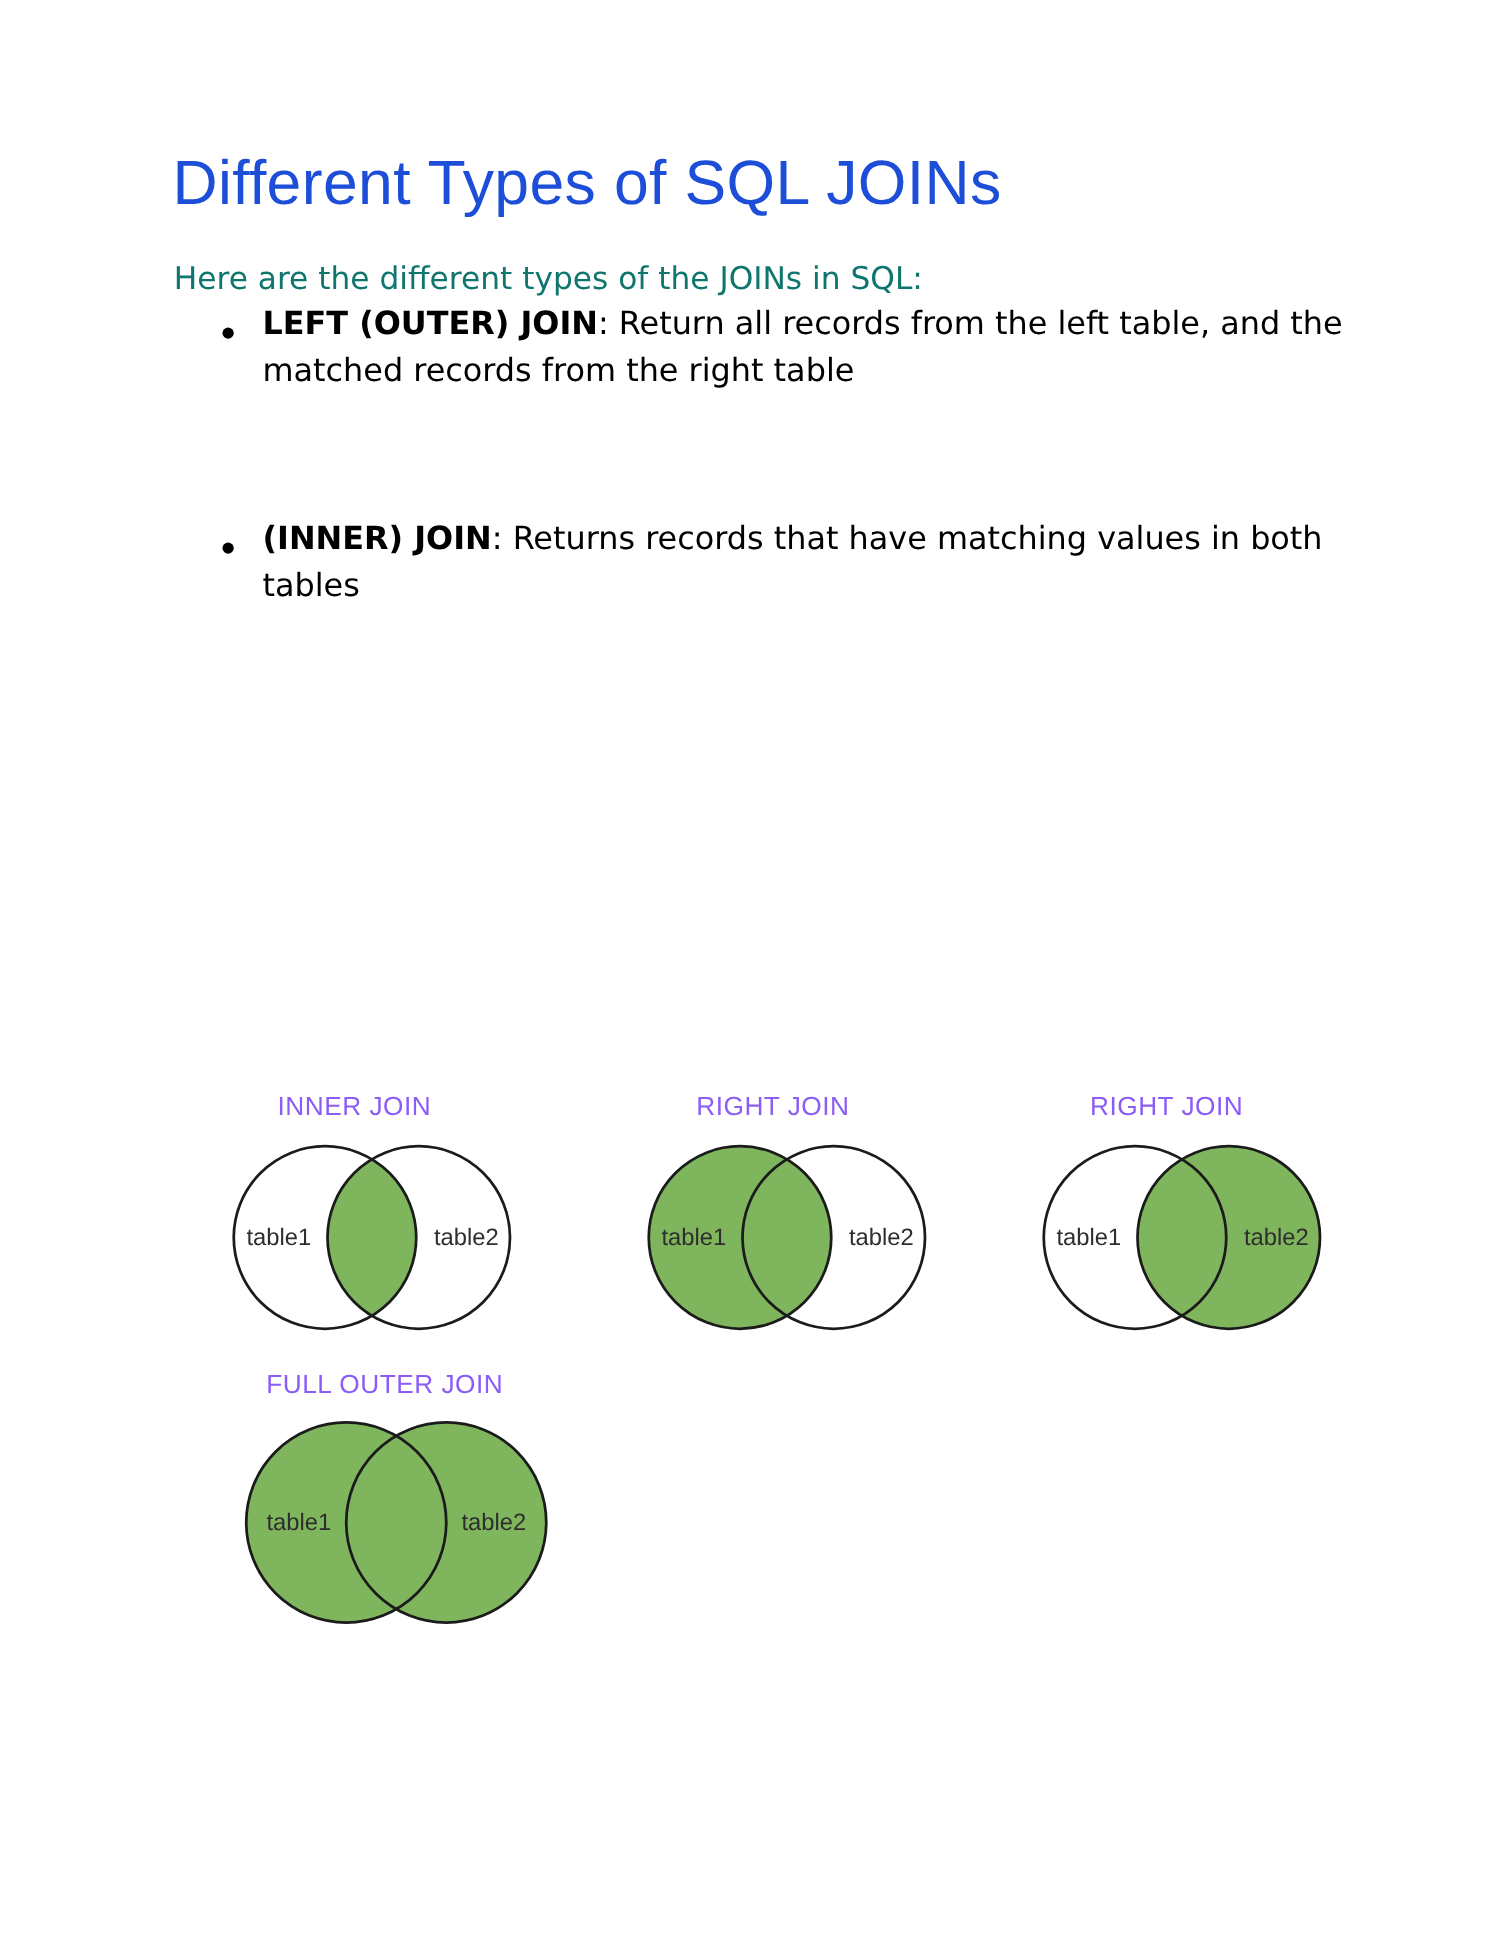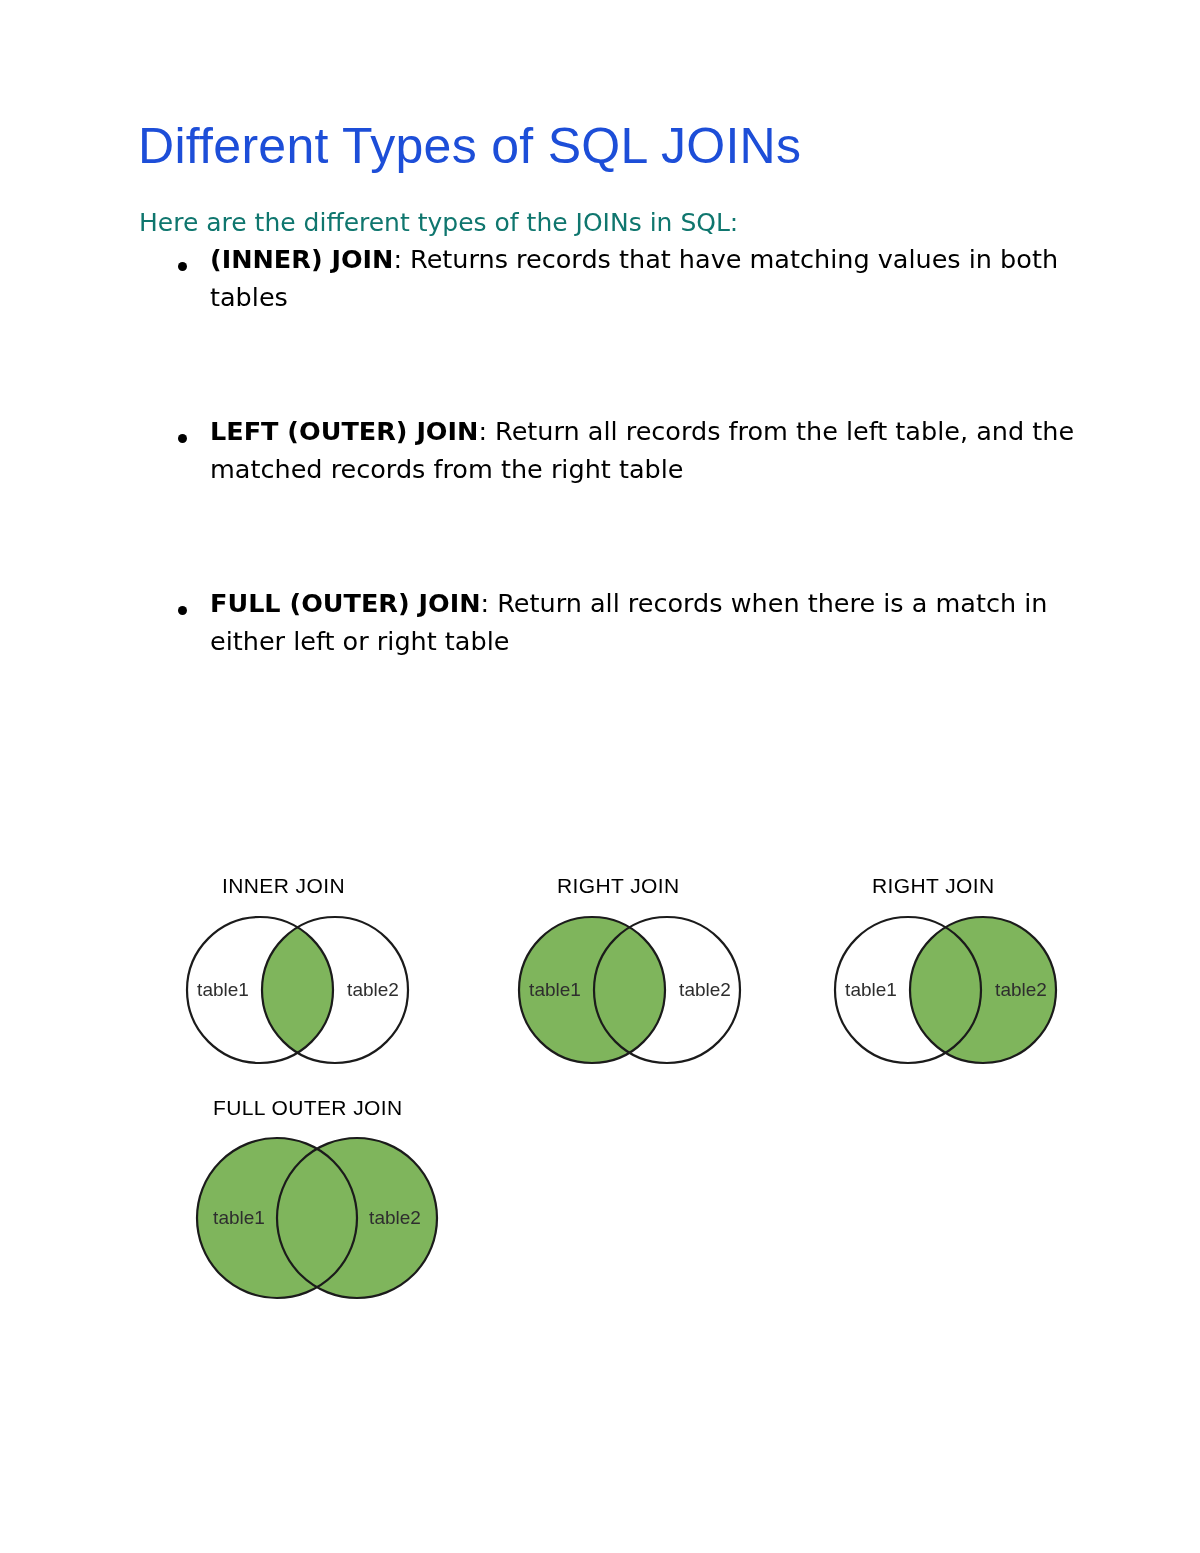--- a/index.html
+++ b/index.html
@@ -96,21 +96,21 @@
 
   .venn-block {
     position: absolute;
   }
   .venn-caption {
     position: absolute;
     font-family: "Liberation Sans", sans-serif;
     font-size: 21px;
     font-weight: 400;
     letter-spacing: 0.4px;
-    color: #000000;
+    color: #8b5cf6;
     white-space: nowrap;
   }
   .venn-svg {
     position: absolute;
     display: block;
   }
 
   
   #venn-inner  { left: 145px; top: 0px;  width: 300px; height: 215px; }
   #venn-left   { left: 482px; top: 0px;  width: 290px; height: 215px; }
@@ -147,38 +147,32 @@
 
   <h1 class="doc-title">Different Types of SQL JOINs</h1>
 
   <p class="intro">Here are the different types of the JOINs in SQL:</p>
 
   <div class="bullet-list">
 
     <div class="bullet-item">
       <span class="bullet-dot"></span>
       <div class="bullet-text">
-        <span class="b-term">(INNER) JOIN</span><span>: </span><span>Returns records that have matching values in both tables</span>
+        <span class="b-term">LEFT (OUTER) JOIN</span><span>: </span><span>Return all records from the left table, and the matched records from the right table</span>
       </div>
     </div>
 
     <div class="bullet-item">
       <span class="bullet-dot"></span>
       <div class="bullet-text">
-        <span class="b-term">LEFT (OUTER) JOIN</span><span>: </span><span>Return all records from the left table, and the matched records from the right table</span>
+        <span class="b-term">(INNER) JOIN</span><span>: </span><span>Returns records that have matching values in both tables</span>
       </div>
     </div>
 
 
-    <div class="bullet-item">
-      <span class="bullet-dot"></span>
-      <div class="bullet-text">
-        <span class="b-term">FULL (OUTER) JOIN</span><span>: </span><span>Return all records when there is a match in either left or right table</span>
-      </div>
-    </div>
 
   </div>
 
   <div class="venn-area">
 
     <div class="venn-block" id="venn-inner">
       <div class="venn-caption">INNER JOIN</div>
       <svg class="venn-svg" width="300" height="160" viewBox="0 0 300 160">
         <defs>
           <clipPath id="clip-inner-left">

